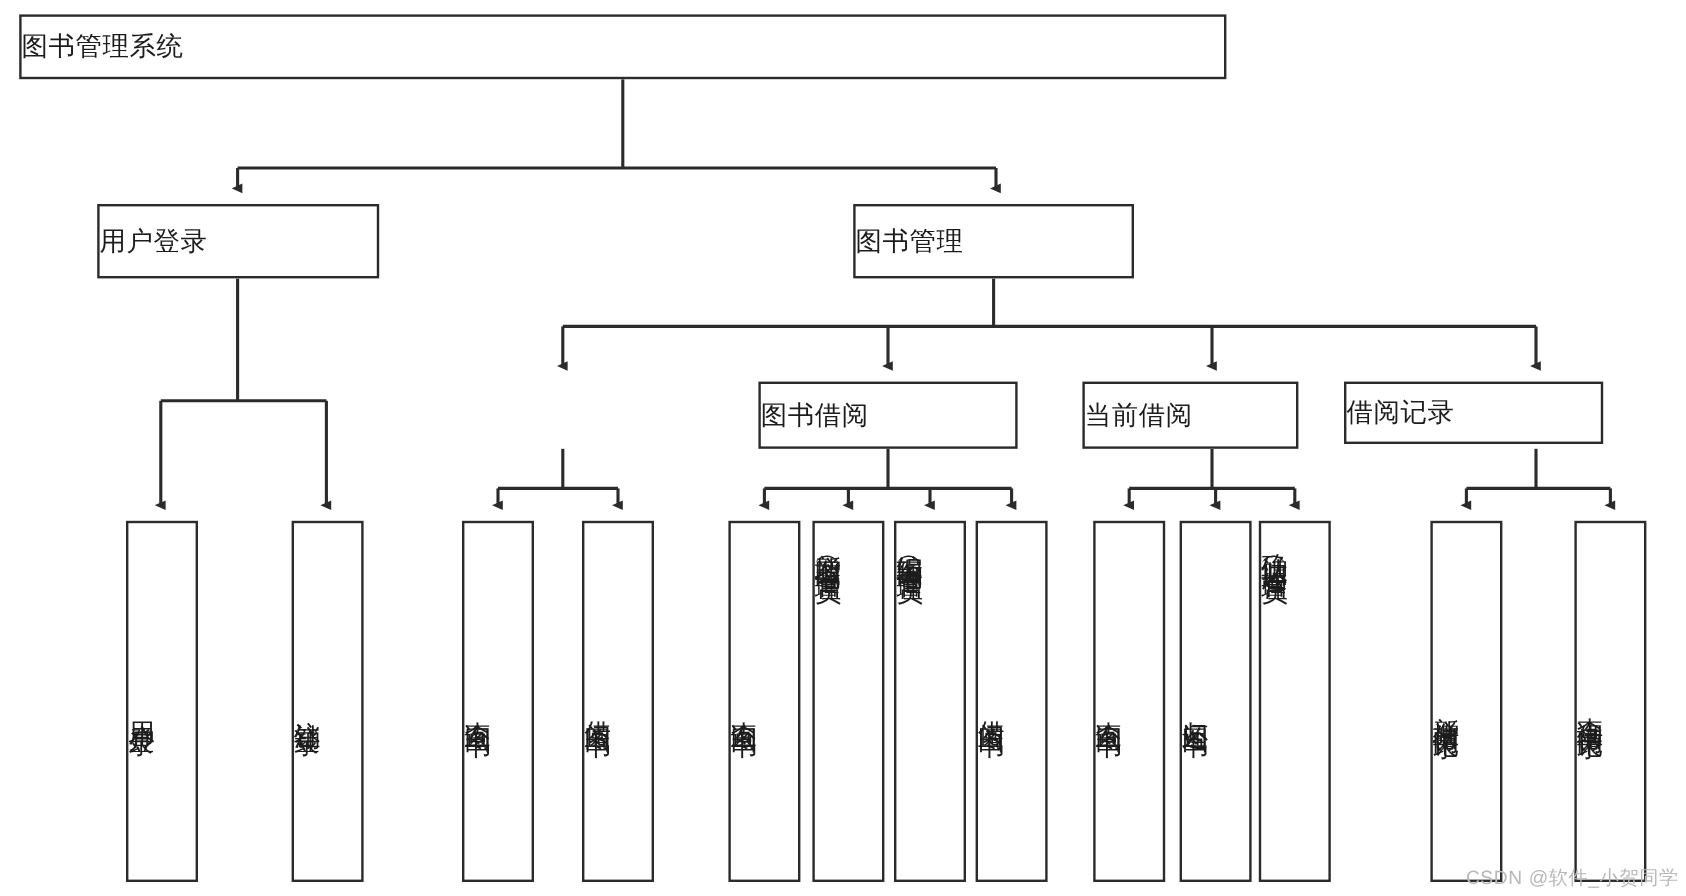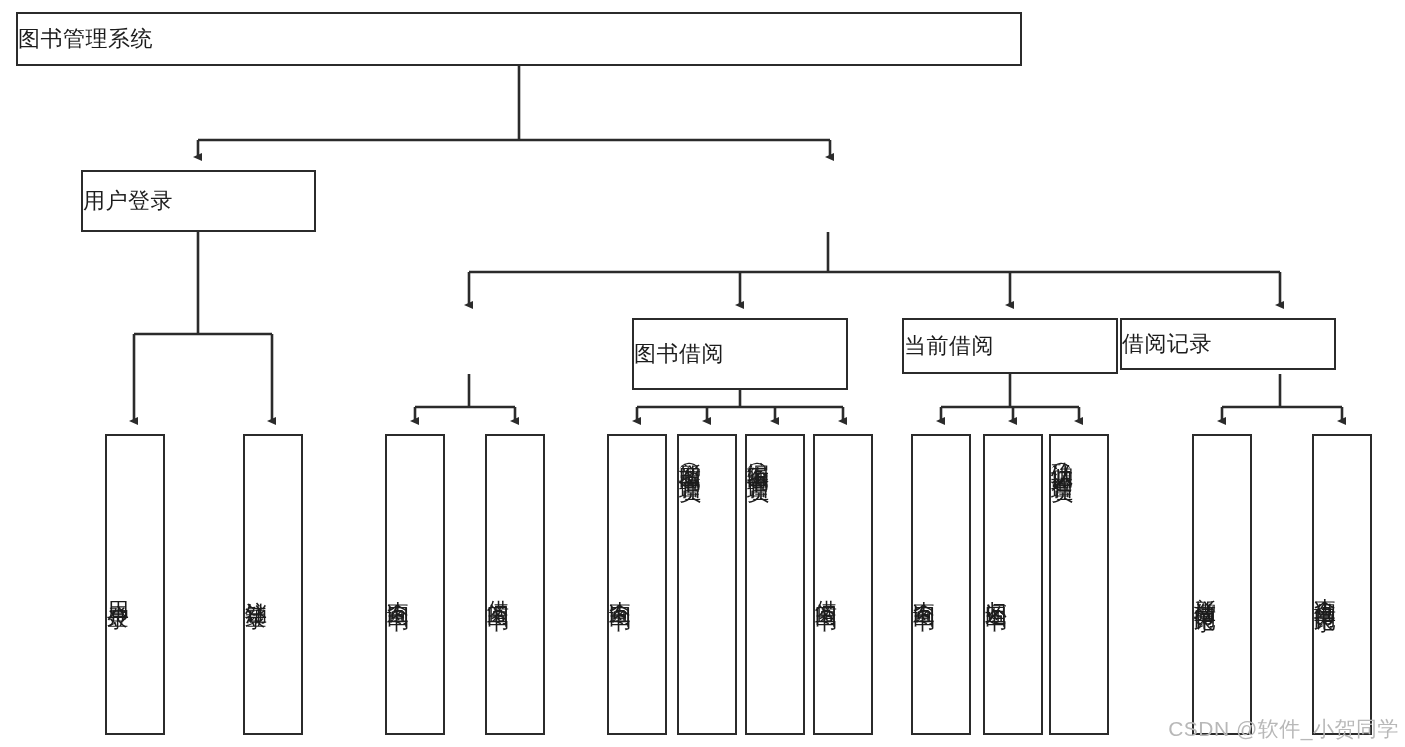--- a/index.html
+++ b/index.html
@@ -54,21 +54,21 @@
     writing-mode: vertical-rl;
     text-orientation: upright;
     font-size: 22px;
     letter-spacing: 3px;
     line-height: 1.0;
   }
   .watermark {
     position: absolute;
     right: 6px;
     bottom: 4px;
-    font-size: 21px;
+    font-size: 16px;
     color: #b8b8b8;
     letter-spacing: 0.5px;
     white-space: nowrap;
     user-select: none;
   }
 </style>
 </head>
 <body>
 
 <div id="diagram-root">
@@ -123,25 +123,28 @@
     </g>
   </svg>
 
   <div class="node horiz" style="left:16px; top:12px; width:1006px; height:54px;">
     <span class="node-label">图书管理系统</span>
   </div>
 
   <div class="node horiz" style="left:81px; top:170px; width:235px; height:62px;">
     <span class="node-label">用户登录</span>
   </div>
+  <div class="node horiz" style="left:711px; top:170px; width:234px; height:62px;">
+    <span class="node-label">图书管理</span>
+  </div>
 
-  <div class="node horiz" style="left:632px; top:318px; width:216px; height:72px;">
+  <div class="node horiz" style="left:632px; top:318px; width:216px; height:56px;">
     <span class="node-label">图书借阅</span>
   </div>
-  <div class="node horiz" style="left:902px; top:318px; width:216px; height:56px;">
+  <div class="node horiz" style="left:902px; top:318px; width:180px; height:56px;">
     <span class="node-label">当前借阅</span>
   </div>
   <div class="node horiz" style="left:1120px; top:318px; width:216px; height:52px;">
     <span class="node-label">借阅记录</span>
   </div>
 
   <div class="node vert" style="left:105px; top:434px; width:60px; height:301px; align-items:center;">
     <span class="node-label">用户登录</span>
   </div>
   <div class="node vert" style="left:243px; top:434px; width:60px; height:301px; align-items:center;">

